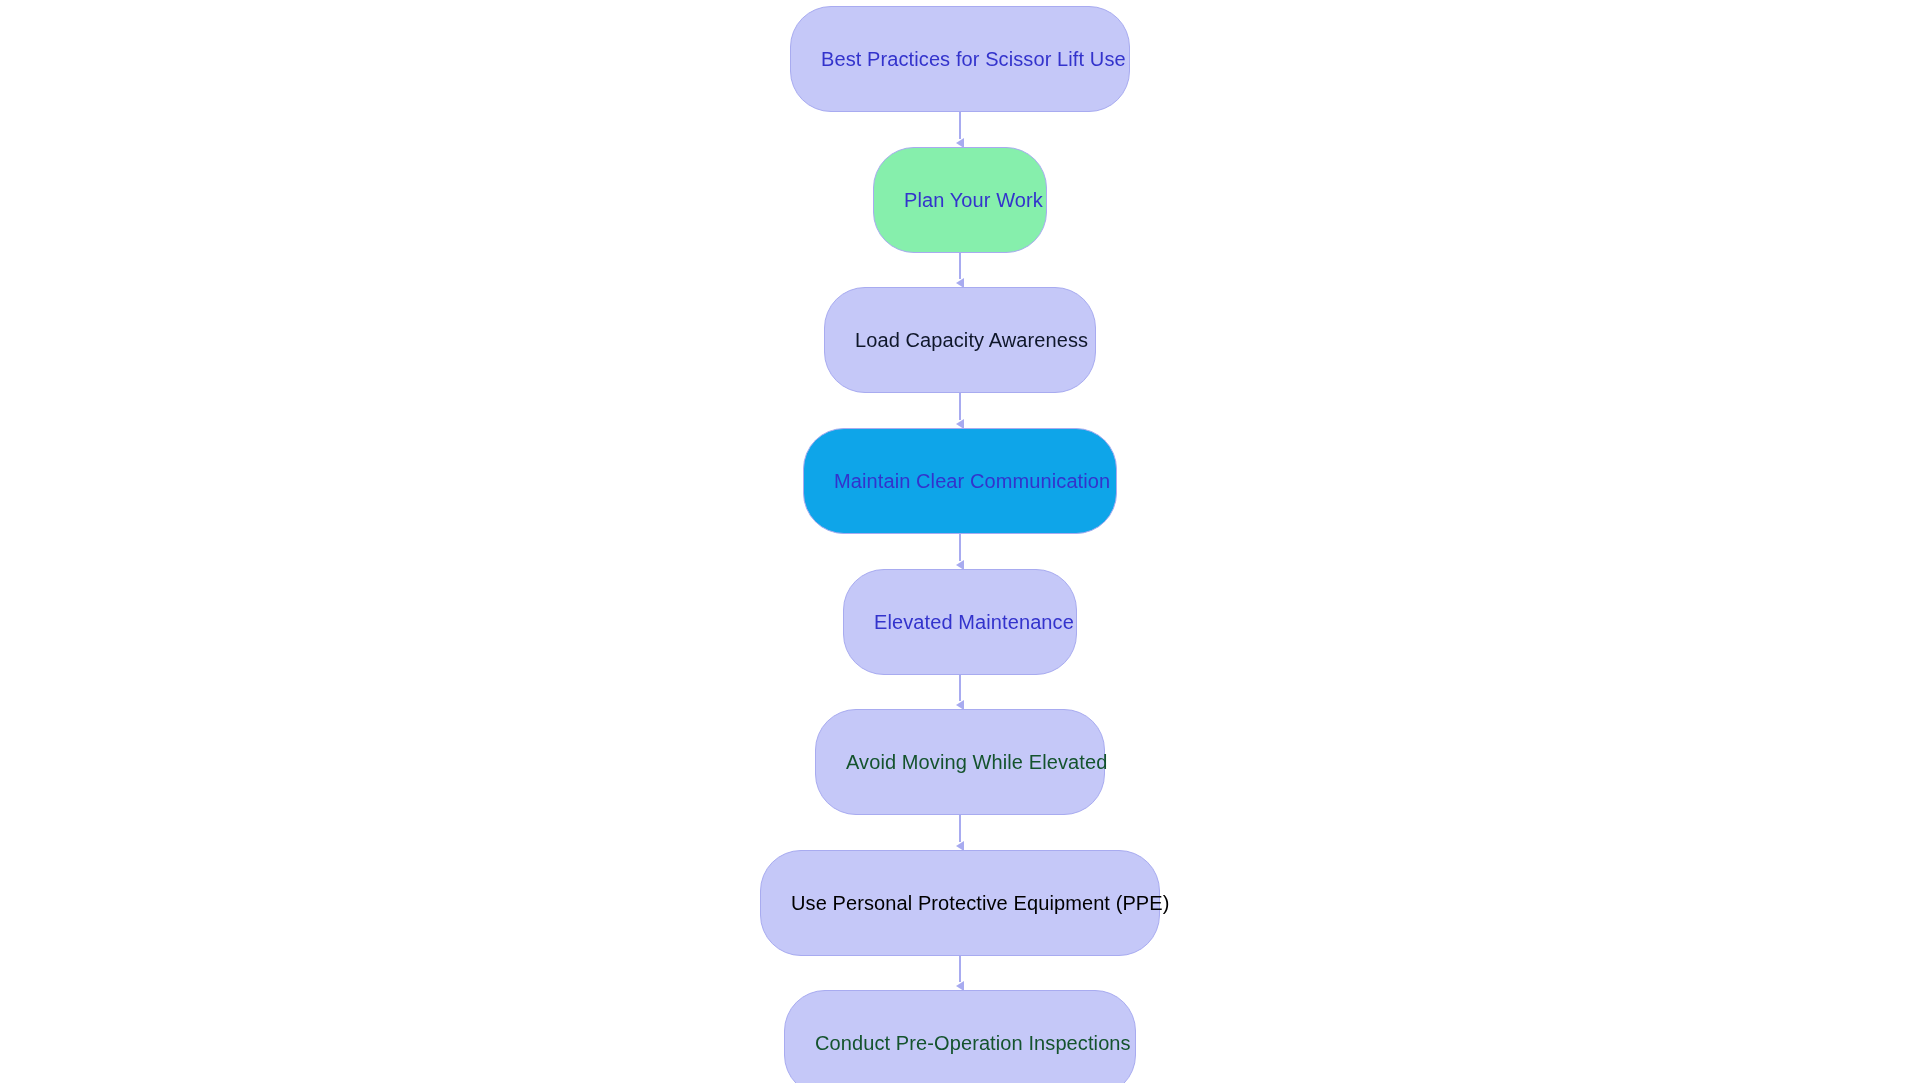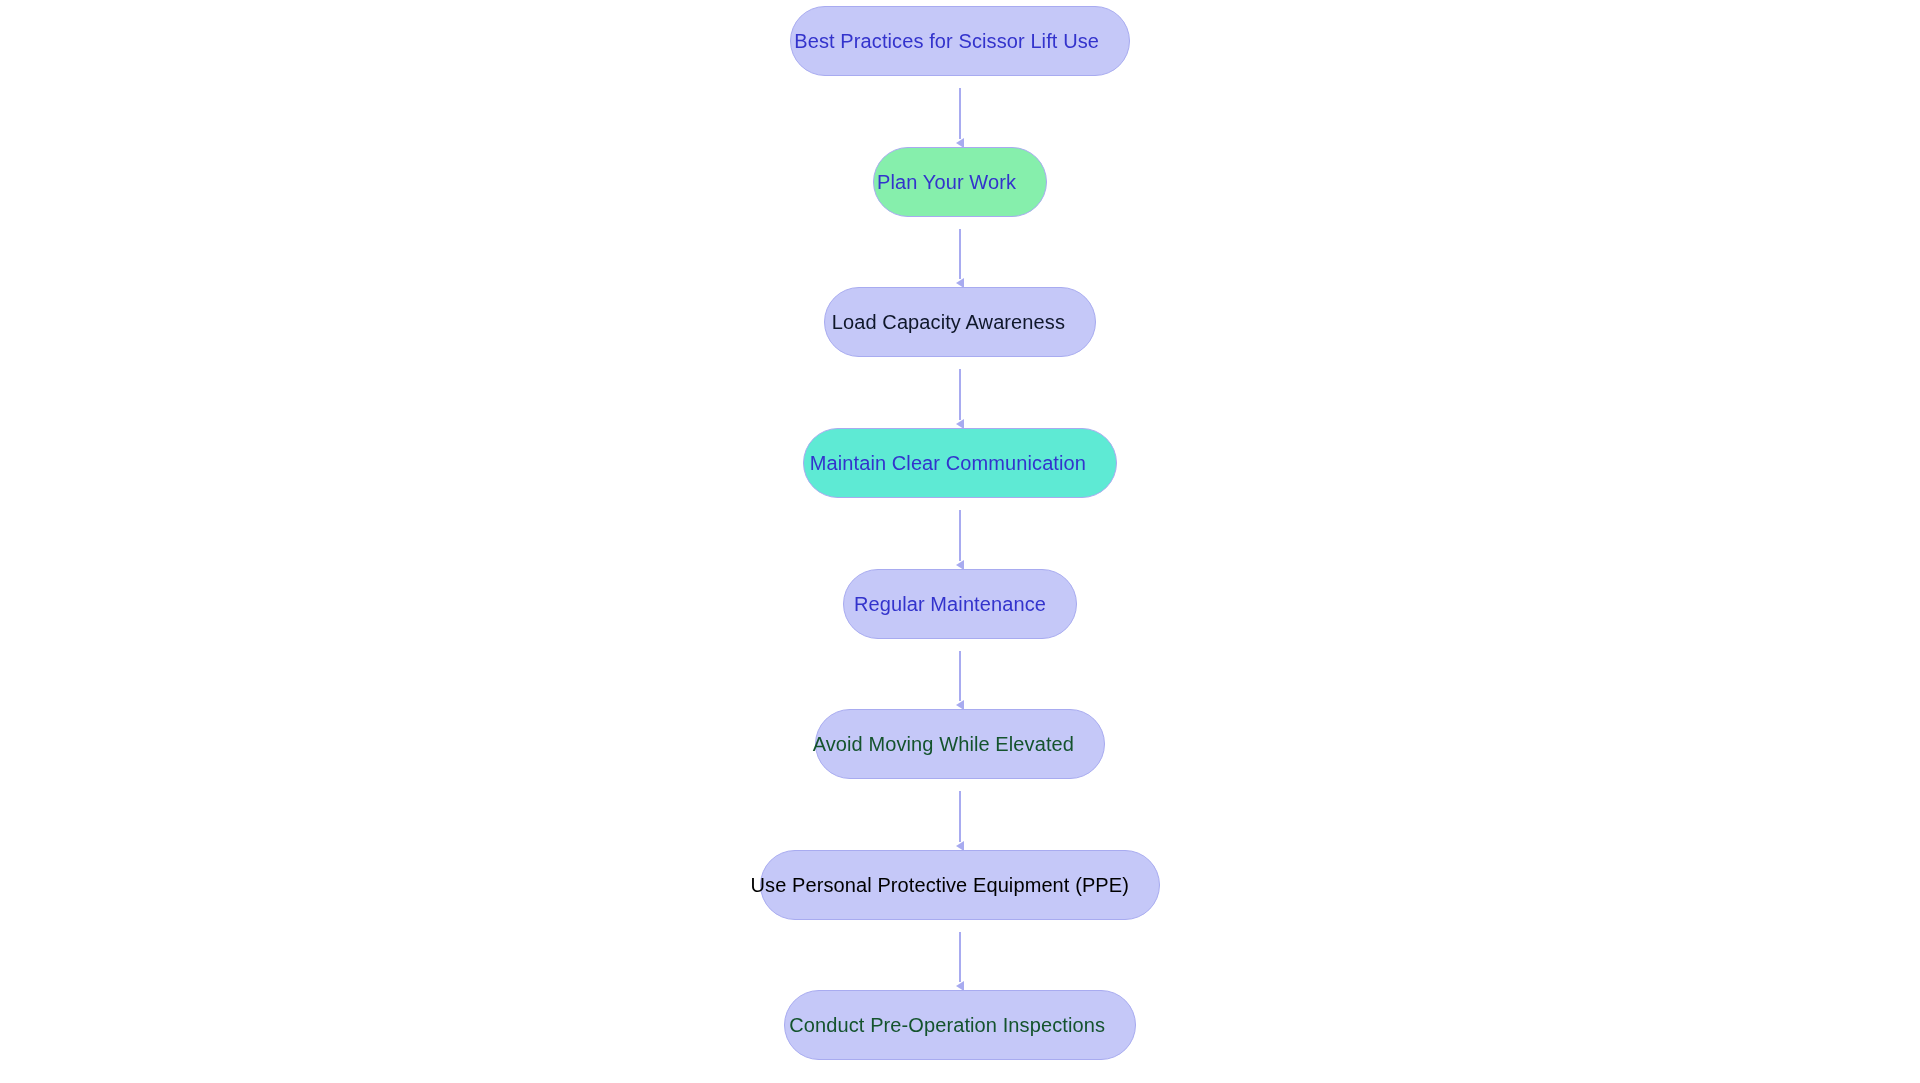--- a/index.html
+++ b/index.html
@@ -18,27 +18,27 @@
     position: relative;
     width: 1920px;
     height: 1083px;
     background: #ffffff;
   }
 
   
   .node {
     position: absolute;
     box-sizing: border-box;
-    height: 70px;
+    height: 106px;
     border-radius: 41px;
     background: #c5c8f8;
     border: 1.5px solid #a8abf0;
     display: flex;
     align-items: center;
-    justify-content: flex-end;
+    justify-content: flex-start;
     z-index: 2;
   }
   .node-label {
     font-family: "Liberation Sans", sans-serif;
     font-size: 20px;
     font-weight: 400;
     color: #3333cc;
     letter-spacing: 0.1px;
     white-space: nowrap;
     line-height: 1;
@@ -82,25 +82,25 @@
   <div id="node-group">
       <div class="node" style="width: 340px; left: 790px; top: 6px; background: rgb(197, 200, 248); border-color: rgb(168, 171, 240);">
         <span class="node-label" style="color: rgb(51, 51, 204);">Best Practices for Scissor Lift Use</span>
       </div>
       <div class="node" style="width: 174px; left: 873px; top: 147px; background: #86efac; border-color: rgb(168, 171, 240);">
         <span class="node-label" style="color: rgb(51, 51, 204);">Plan Your Work</span>
       </div>
       <div class="node" style="width: 272px; left: 824px; top: 287px; background: rgb(197, 200, 248); border-color: rgb(168, 171, 240);">
         <span class="node-label" style="color: #0f172a;">Load Capacity Awareness</span>
       </div>
-      <div class="node" style="width: 314px; left: 803px; top: 428px; background: #5eead4; border-color: rgb(168, 171, 240);">
+      <div class="node" style="width: 314px; left: 803px; top: 428px; background: #0ea5e9; border-color: rgb(168, 171, 240);">
         <span class="node-label" style="color: rgb(51, 51, 204);">Maintain Clear Communication</span>
       </div>
       <div class="node" style="width: 234px; left: 843px; top: 569px; background: rgb(197, 200, 248); border-color: rgb(168, 171, 240);">
-        <span class="node-label" style="color: rgb(51, 51, 204);">Regular Maintenance</span>
+        <span class="node-label" style="color: rgb(51, 51, 204);">Elevated Maintenance</span>
       </div>
       <div class="node" style="width: 290px; left: 815px; top: 709px; background: rgb(197, 200, 248); border-color: rgb(168, 171, 240);">
         <span class="node-label" style="color: #14532d;">Avoid Moving While Elevated</span>
       </div>
       <div class="node" style="width: 400px; left: 760px; top: 850px; background: rgb(197, 200, 248); border-color: rgb(168, 171, 240);">
         <span class="node-label" style="color: #000000;">Use Personal Protective Equipment (PPE)</span>
       </div>
       <div class="node" style="width: 352px; left: 784px; top: 990px; background: rgb(197, 200, 248); border-color: rgb(168, 171, 240);">
         <span class="node-label" style="color: #14532d;">Conduct Pre-Operation Inspections</span>
       </div>

